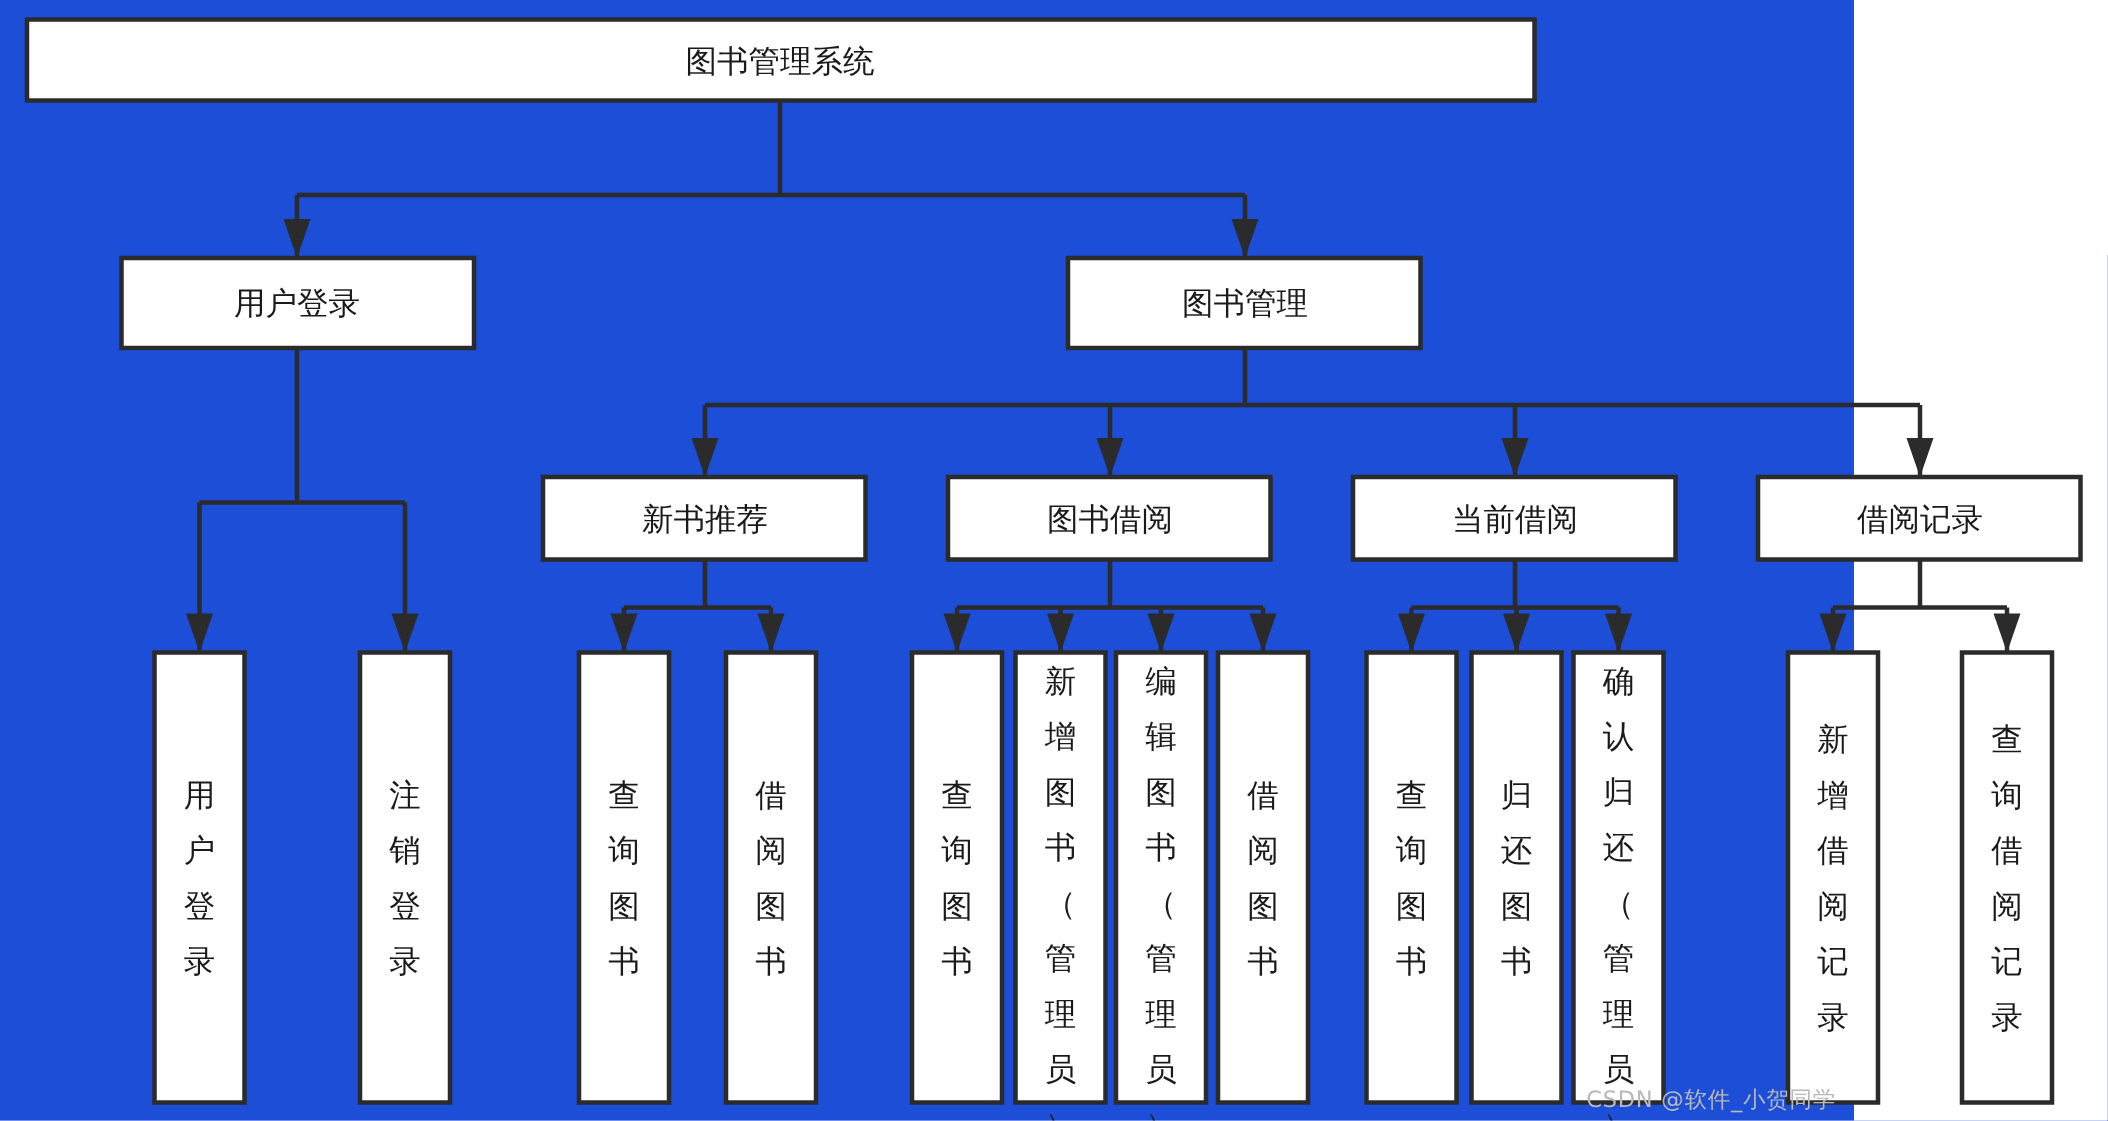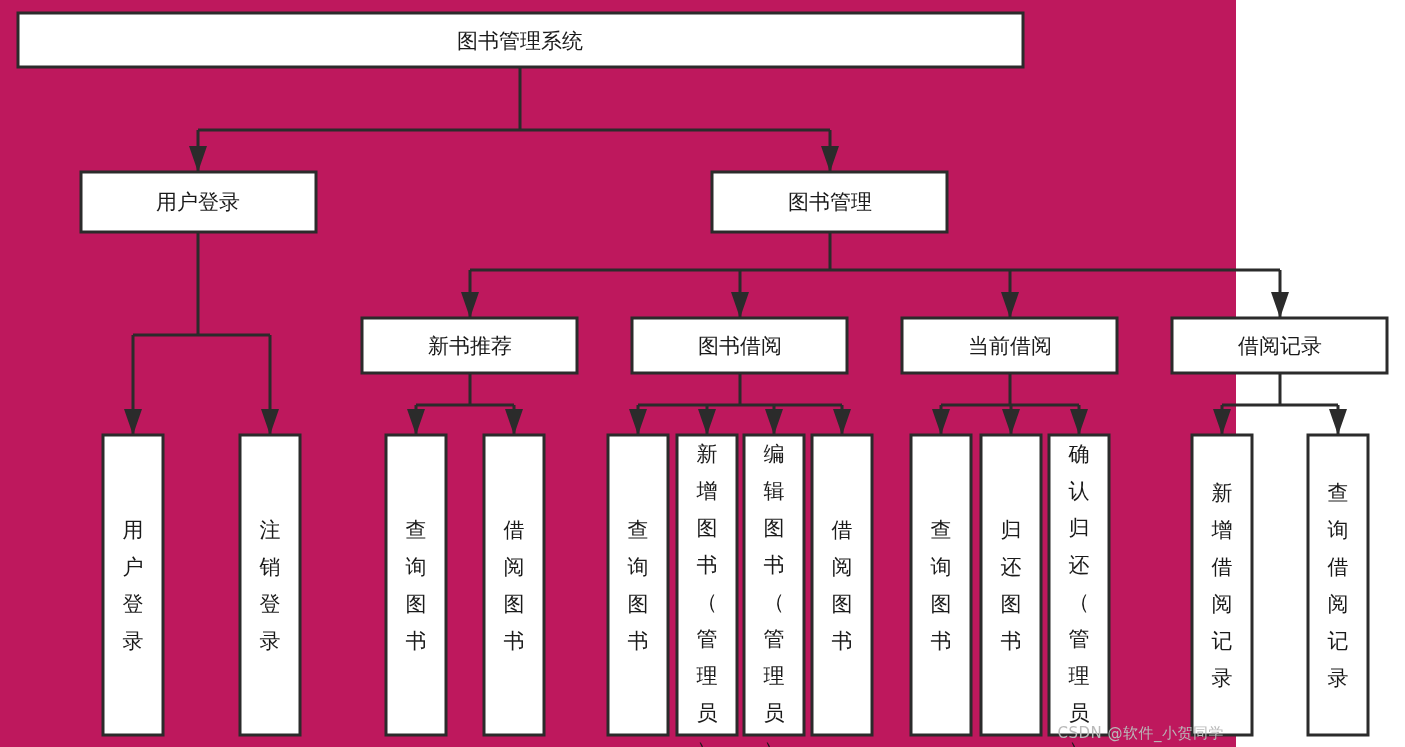--- a/index.html
+++ b/index.html
@@ -10,21 +10,21 @@
   body {
     width: 1405px;
     height: 747px;
     font-family: "DejaVu Sans", "Liberation Sans", sans-serif;
     overflow: hidden;
   }
   #diagram-root {
     position: relative;
     width: 1236px;
     height: 747px;
-    background: #be185d;
+    background: #1d4ed8;
   }
   svg#flowchart {
     position: absolute;
     top: 0;
     left: 0;
     width: 1405px;
     height: 747px;
     display: block;
   }
   .node-rect {

